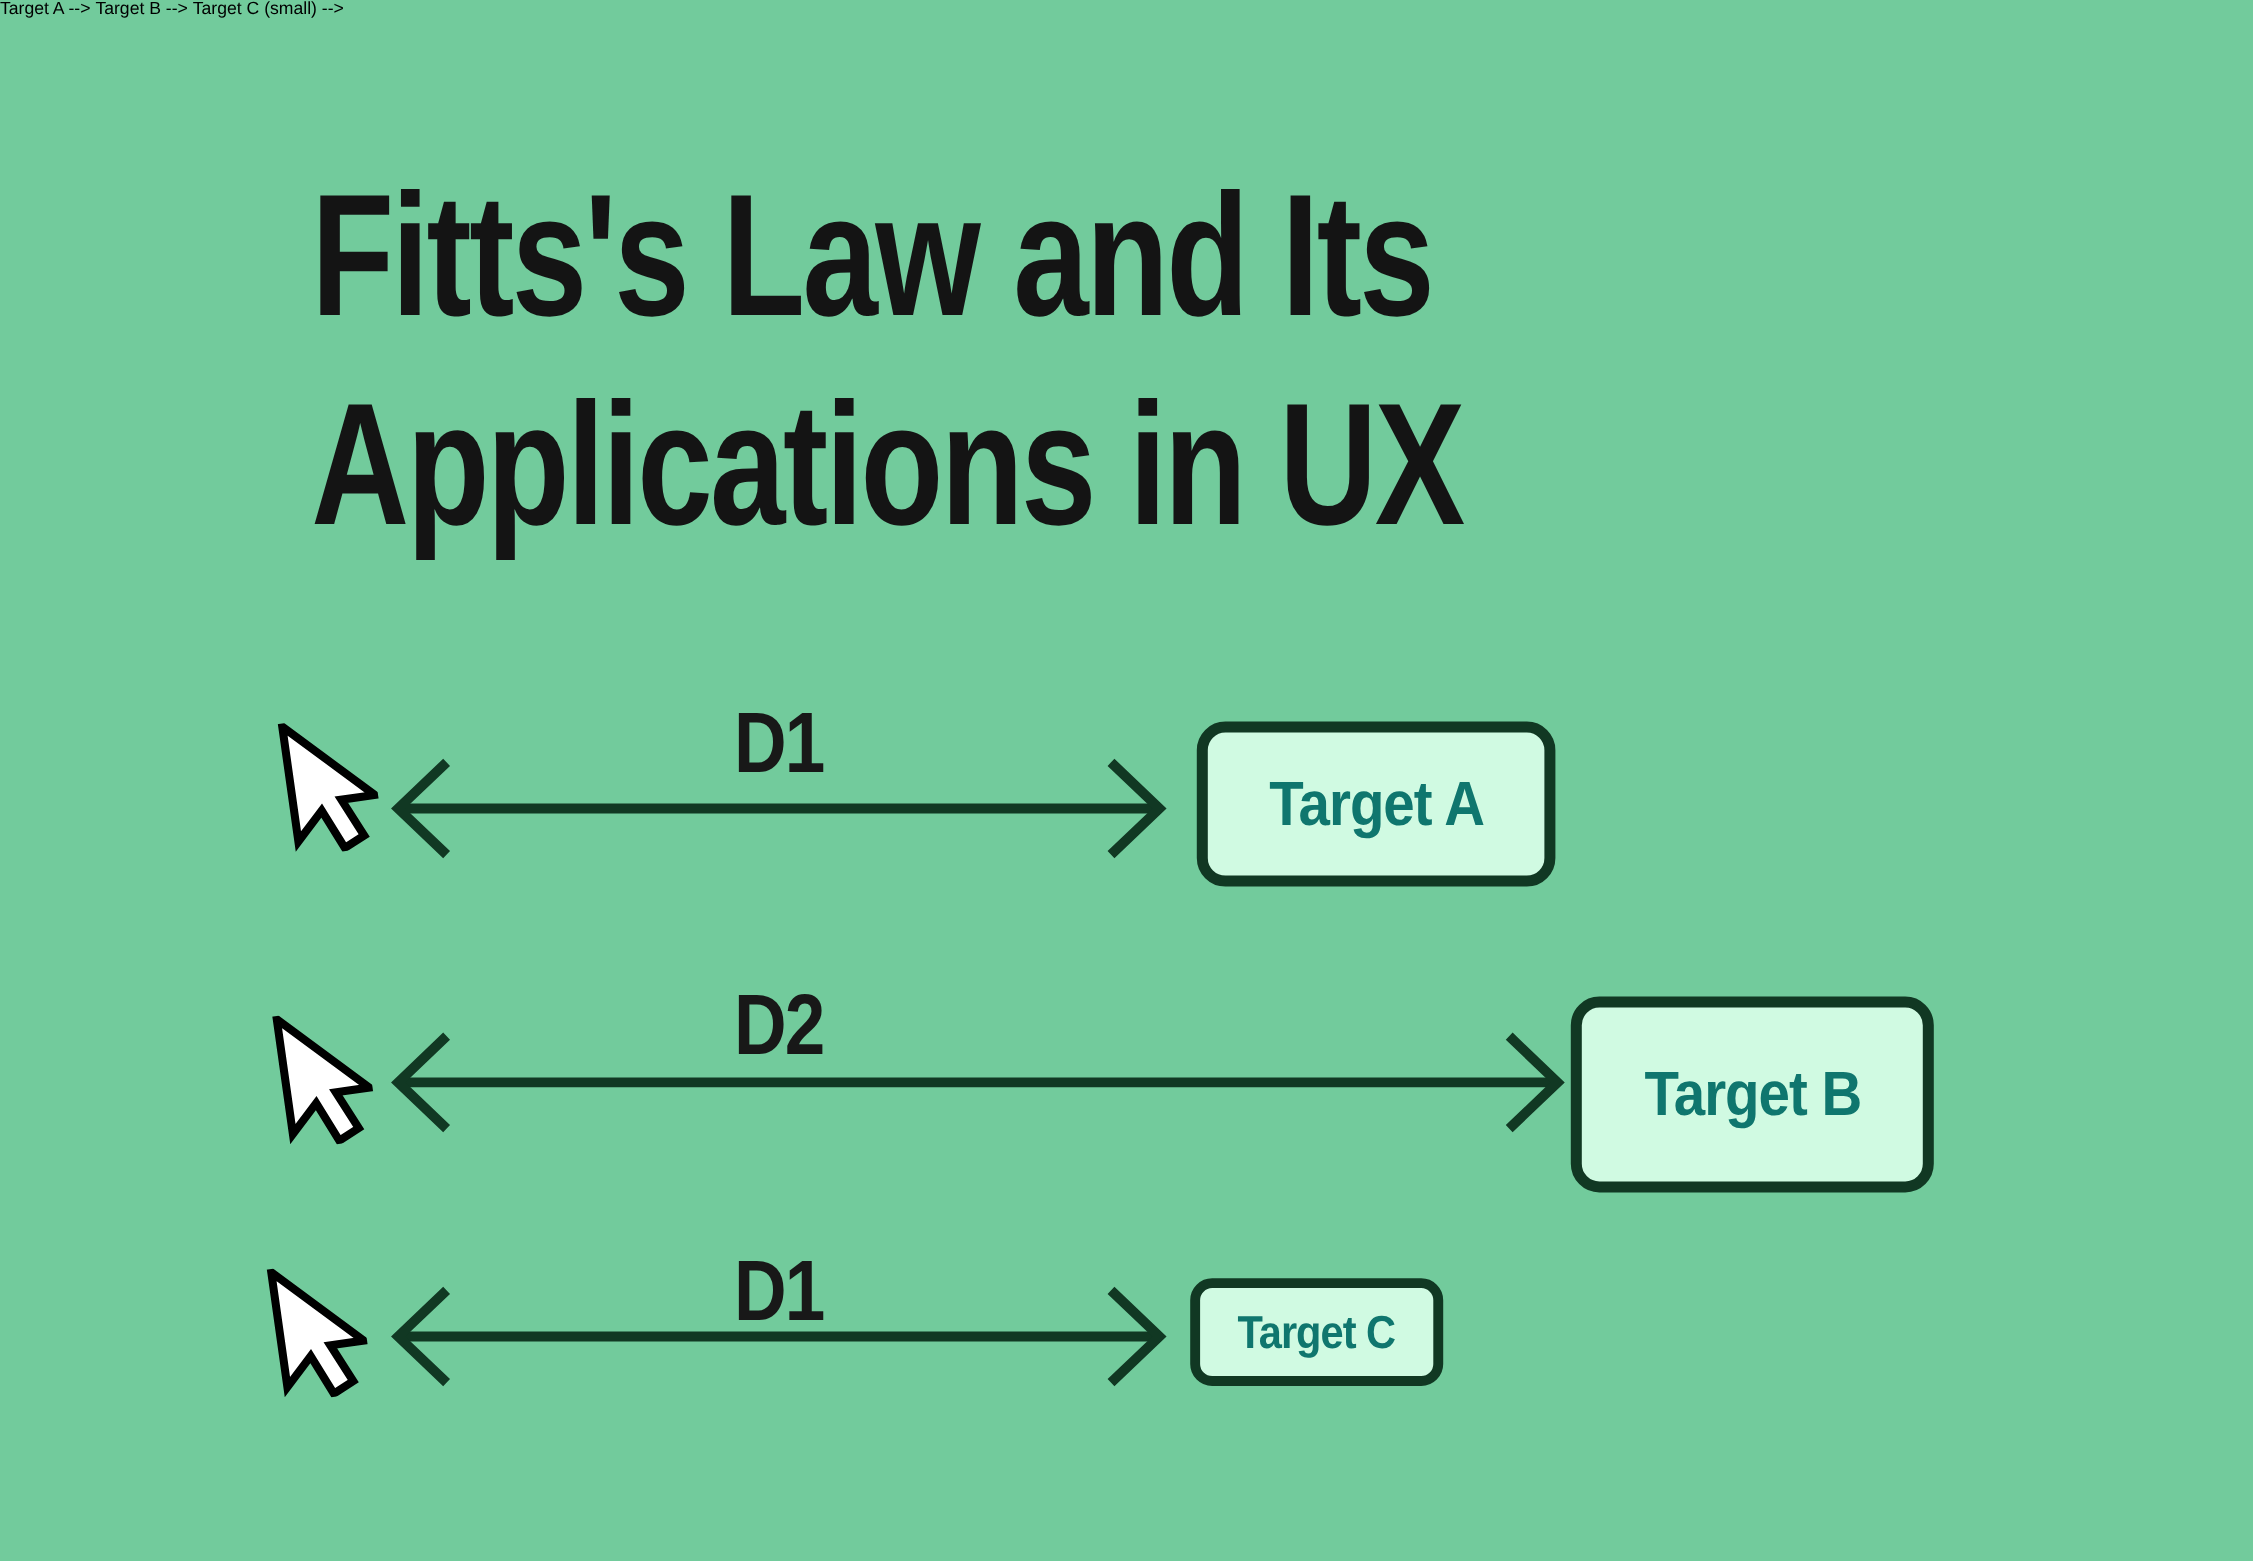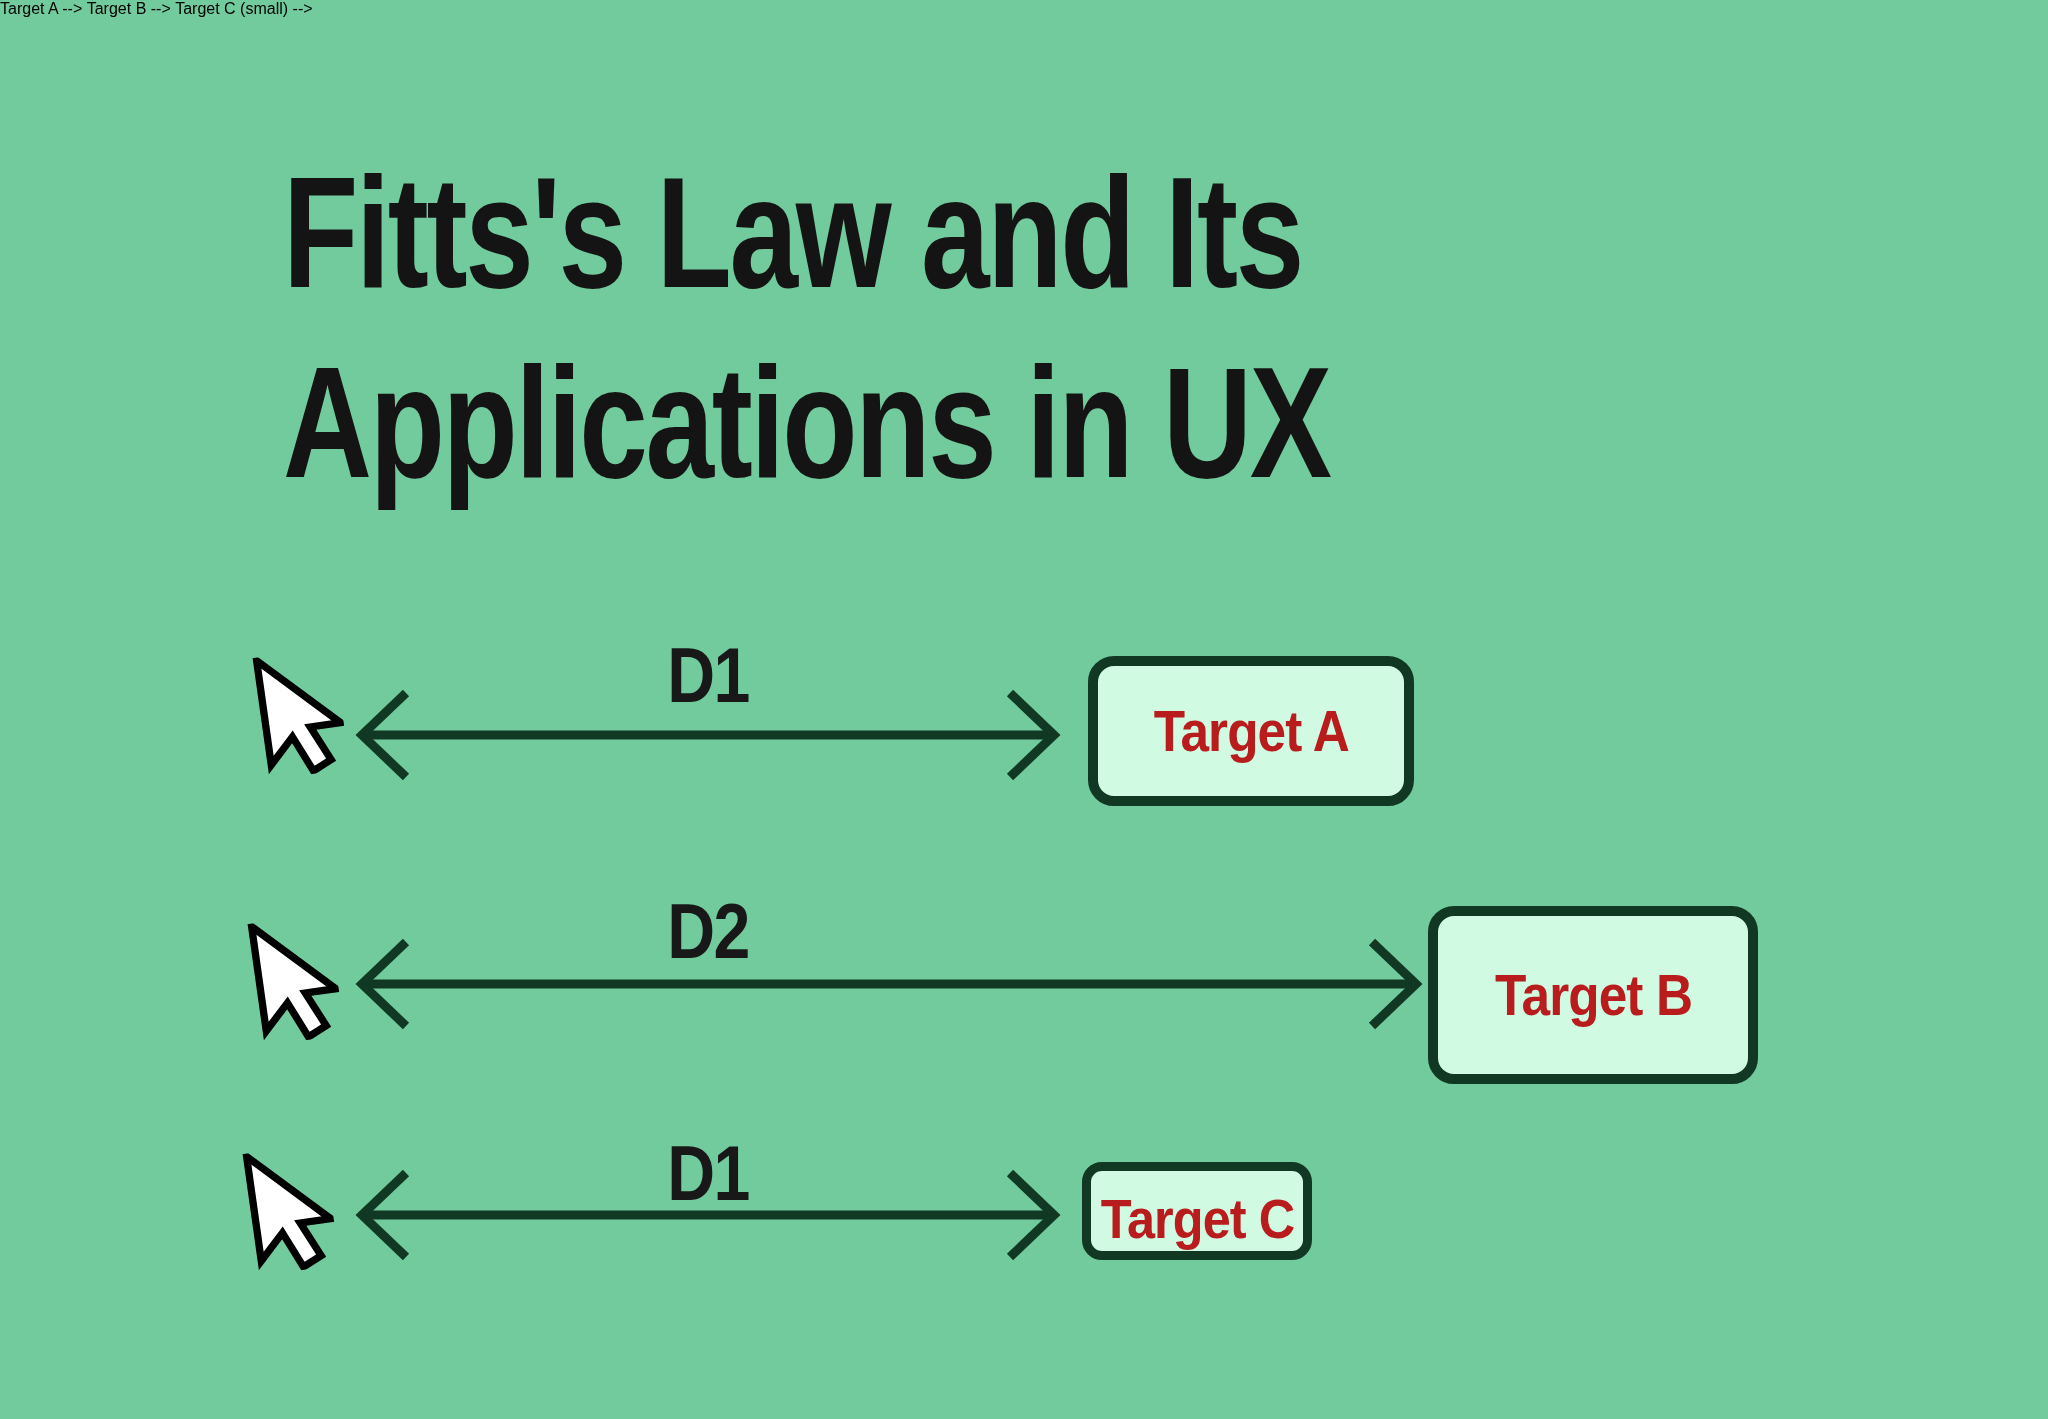--- a/index.html
+++ b/index.html
@@ -52,30 +52,29 @@
   .cursor-svg{position:absolute;display:block;transform:rotate(-8deg);}
   .cursor-svg path{fill:#ffffff;stroke:#000000;stroke-width:5;stroke-linejoin:miter;}
   .target{
     position:absolute;
     box-sizing:border-box;
     background:var(--mint);
     border:10px solid var(--dark);
     border-radius:26px;
     display:flex;align-items:center;justify-content:center;
     font-weight:bold;
-    color:#b91c1c;
+    color:#0f766e;
     font-size:57px;
     letter-spacing:-1px;
   }
   .target .tlabel{display:inline-block;transform:scaleX(0.9);white-space:nowrap;}
   .target.small{
     border-width:9px;
     border-radius:20px;
-    font-size:56px;
-    align-items:flex-end;
+    font-size:42px;
   }
 </style>
 </head>
 <body>
 
 <div id="canvas">
 
   
   <h1 class="title" style="margin:0;">
     <span>Fitts's Law and Its</span>

